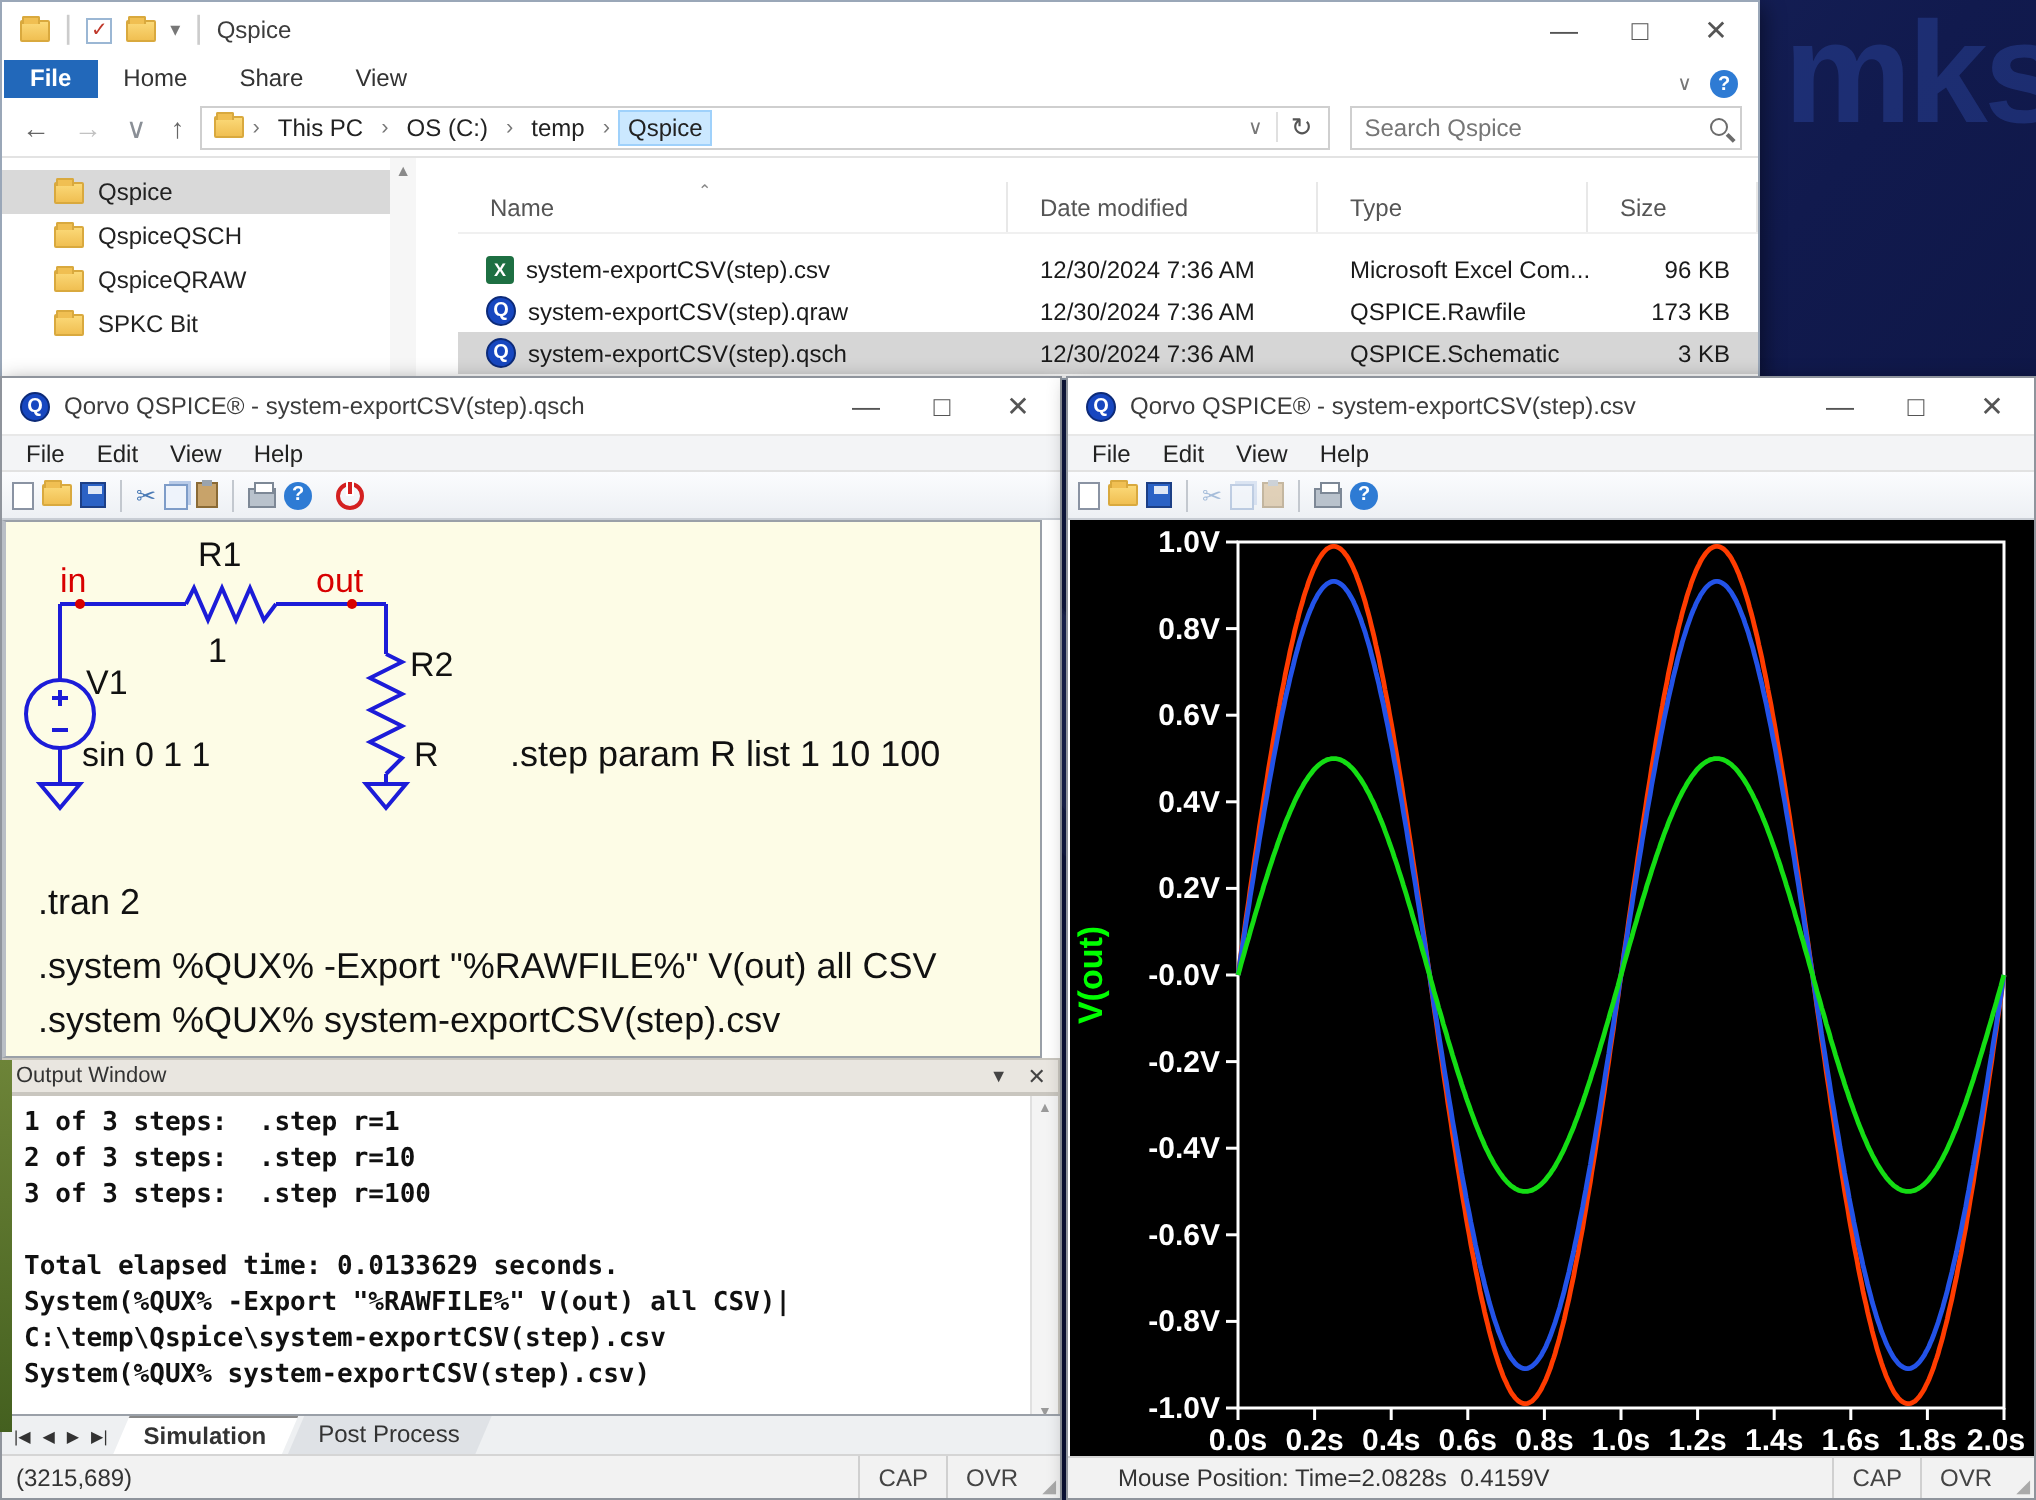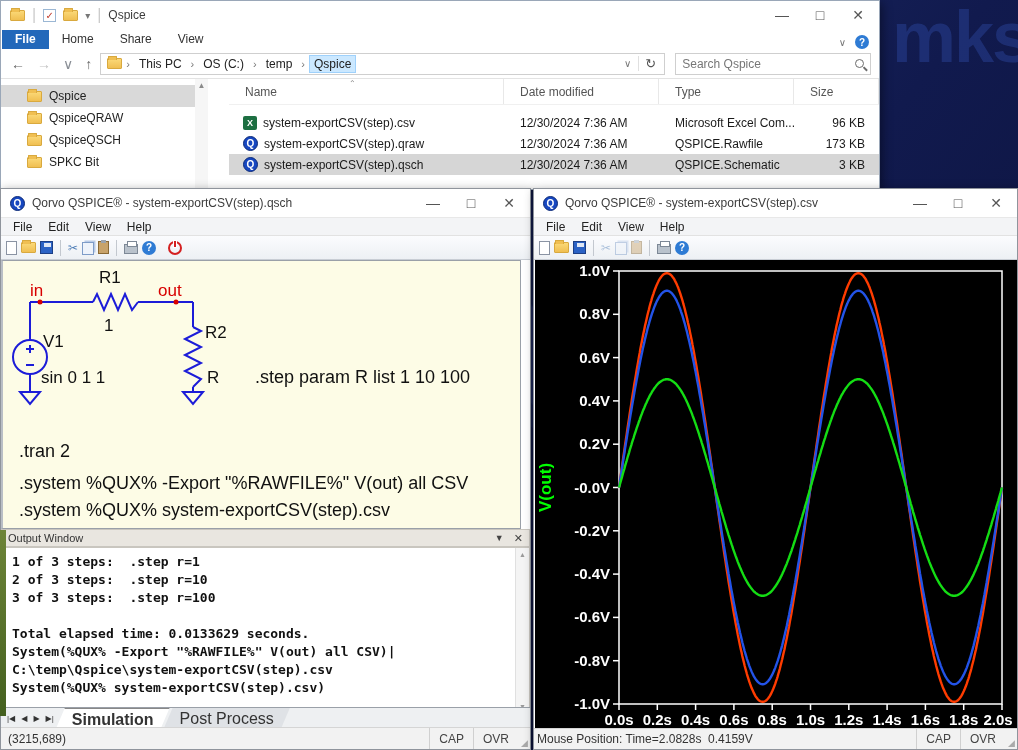--- a/index.html
+++ b/index.html
@@ -65,21 +65,21 @@
   .searchbox { height:22px; flex:1; border:1px solid #cfcfcf; display:flex; align-items:center; margin-left:6px; padding:0 6px; }
   .searchbox input { border:none; outline:none; flex:1; font-size:12px; font-family:inherit; color:#333; }
   .searchbox input::placeholder { color:#767676; }
   .mag { width:9px; height:9px; border:1.5px solid #6b6b6b; border-radius:50%; position:relative; flex:0 0 auto; }
   .mag::after { content:""; position:absolute; width:5px; height:1.5px; background:#6b6b6b; transform:rotate(45deg); left:7px; top:8px; }
   .ex-body { position:absolute; left:0; right:0; top:78px; bottom:0; display:flex; background:#fff; }
   .ex-side { width:196px; padding-top:6px; }
   .side-item { height:22px; display:flex; align-items:center; gap:7px; padding-left:26px; font-size:12px; color:#222; }
   .side-item.sel { background:#d9d9d9; }
   .side-scroll { width:13px; background:#f6f6f6; display:flex; justify-content:center; padding-top:2px; font-size:8px; color:#8a8a8a; }
-  .ex-files { margin-left:21px; flex:1; }
+  .ex-files { margin-left:21px; flex:1;margin-top:12px; }
   .fgrid { display:grid; grid-template-columns:275px 155px 135px 85px; align-items:center; }
   .fhead { height:26px; border-bottom:1px solid #f0f0f0; position:relative; }
   .fhead > div { font-size:12px; color:#555; padding-left:16px; border-right:1px solid #e8e8e8; height:100%; display:flex; align-items:center; }
   .fhead .sort { position:absolute; top:0px; left:120px; font-size:8px; color:#888; }
   .frow { height:21px; font-size:12px; color:#1a1a1a; }
   .frow.sel { background:#d6d6d6; }
   .frow .fname { display:flex; align-items:center; gap:6px; padding-left:14px; }
   .frow .fsize { text-align:right; padding-right:14px; }
   .frow > div { white-space:nowrap; overflow:hidden; }
   .fcol { padding-left:16px; }
@@ -88,29 +88,29 @@
   #schwin { left:0; top:188px; width:531px; height:562px; }
   .sch-canvas { position:absolute; left:0; top:71px; width:520px; height:269px; background:#fdfce6; border:1px solid #9aa0a8; border-left:2px solid #b9bec5; }
   .outhdr { position:absolute; left:0; top:340px; width:529px; height:18px; background:#e9e6e0; border:1px solid #c9c6bf; display:flex; align-items:center; font-size:11px; color:#333; padding:0 6px;gap:18px; }
   .outhdr .hbtns { margin-left:auto; display:flex; gap:10px; color:#444; font-size:9px; align-items:center; }
   .console { position:absolute; left:0; top:358px; width:529px; height:180px; background:#fff; border:1px solid #c9c6bf; overflow:hidden; }
   .console pre { font-family:"DejaVu Sans Mono",monospace; font-size:13px; font-weight:bold; line-height:18px; color:#111; padding:5px 2px 0 10px; }
   .vscroll { position:absolute; right:0; top:0; bottom:13px; width:14px; background:#f4f4f4; border-left:1px solid #e0e0e0; display:flex; flex-direction:column; justify-content:space-between; align-items:center; font-size:7px; color:#9a9a9a; padding:3px 0; }
   .hscroll { position:absolute; left:0; bottom:0; right:14px; height:13px; background:#f4f4f4; border-top:1px solid #e0e0e0; display:flex; justify-content:space-between; align-items:center; font-size:7px; color:#9a9a9a; padding:0 4px; }
   .tabbar { position:absolute; left:0; top:518px; width:529px; height:22px; background:#eef0f2; border-top:1px solid #9aa0a8; display:flex; align-items:flex-start; }
   .tabnav { display:flex; gap:6px; align-items:center; height:100%; padding:0 8px 0 6px; font-size:8px; color:#333; }
-  .tab { height:21px; padding:2px 16px 0; font-size:16px; color:#333; background:#dfe2e6; clip-path:polygon(9px 0,100% 0,calc(100% - 9px) 100%,0 100%); margin-left:-6px; }
+  .tab { height:21px; padding:2px 16px 0; font-size:12px; color:#333; background:#dfe2e6; clip-path:polygon(9px 0,100% 0,calc(100% - 9px) 100%,0 100%); margin-left:-6px; }
   .tab.active { background:#fff; font-weight:bold; border-top:1px solid #888; }
   #schwin .statusbar { height:22px; }
 
   
   #wavewin { left:533px; top:188px; width:485px; height:562px; }
   .plot-area { position:absolute; left:1px; top:71px; width:482px; height:470px; background:#000; }
   #wavewin .statusbar { height:21px; }
-  .mousepos { padding-left:3px; white-space:pre; }
+  .mousepos { padding-left:25px; white-space:pre; }
 
   
   .sch-t { font-family:"Liberation Sans",sans-serif; font-size:18px; fill:#111; }
   .sch-ref { font-family:"Liberation Sans",sans-serif; font-size:17px; fill:#111; }
   .sch-net { font-family:"Liberation Sans",sans-serif; font-size:17px; fill:#d80000; }
 </style>
 </head>
 <body>
 
 <div class="desktop">
@@ -171,25 +171,25 @@
     </div>
   </div>
   <div class="ex-body">
     <div class="ex-side">
       <div class="side-item sel">
           <span class="folder-ico"></span>
           <span>Qspice</span>
         </div>
       <div class="side-item">
           <span class="folder-ico"></span>
-          <span>QspiceQRAW</span>
+          <span>QspiceQSCH</span>
         </div>
       <div class="side-item">
           <span class="folder-ico"></span>
-          <span>QspiceQSCH</span>
+          <span>QspiceQRAW</span>
         </div>
       <div class="side-item">
           <span class="folder-ico"></span>
           <span>SPKC Bit</span>
         </div>
     </div>
     <div class="side-scroll">
         <span>▲</span>
       </div>
     <div class="ex-files">

